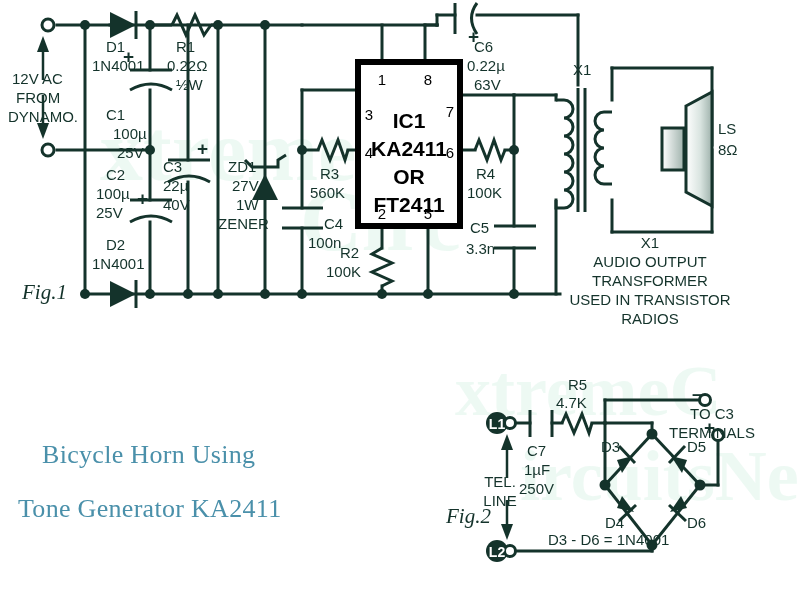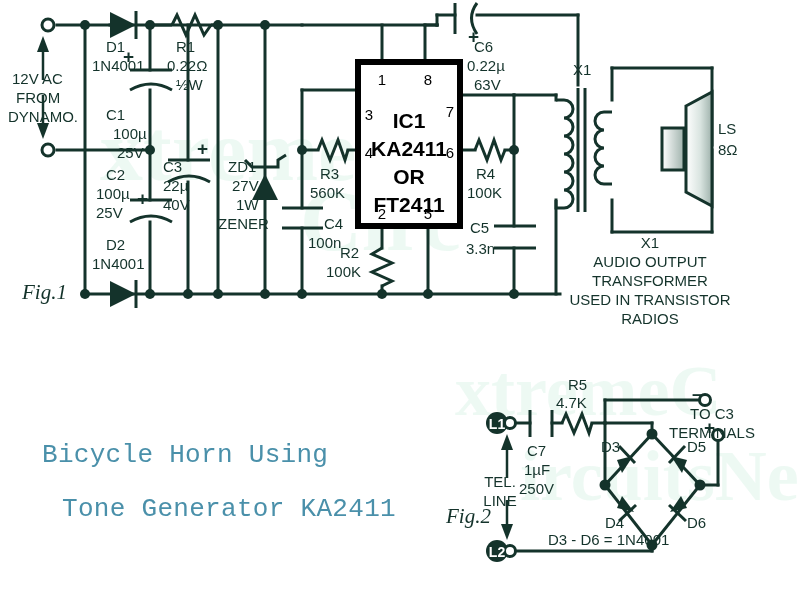--- a/index.html
+++ b/index.html
@@ -1,23 +1,23 @@
 <!DOCTYPE html>
 <html><head>
 <meta charset="utf-8">
 <style>
   html,body{margin:0;padding:0;background:#ffffff;}
   body{width:798px;height:600px;overflow:hidden;
        font-family:"Liberation Sans","DejaVu Sans",sans-serif;}
   #stage{position:relative;width:798px;height:600px;background:#fff;}
   #stage svg{position:absolute;left:0;top:0;}
-  .ttl{position:absolute;font-family:Liberation Mono, monospace;}
+  .ttl{position:absolute;font-family:Liberation Serif, serif;}
   #title-line-1,#title-line-2{color:#4a90aa;font-size:26px;letter-spacing:.3px;white-space:nowrap;}
   #title-line-1{left:42px;top:440px;}
-  #title-line-2{left:18px;top:494px;margin-left:44px;}
+  #title-line-2{left:18px;top:494px;}
 </style>
 </head>
 <body>
 
 <div id="stage">
 
 <svg width="798" height="600" viewBox="0 0 798 600" xmlns="http://www.w3.org/2000/svg">
   <defs>
     <linearGradient id="spkGrad" x1="0" y1="0" x2="1" y2="0">
       <stop offset="0%" stop-color="#ffffff"></stop>

